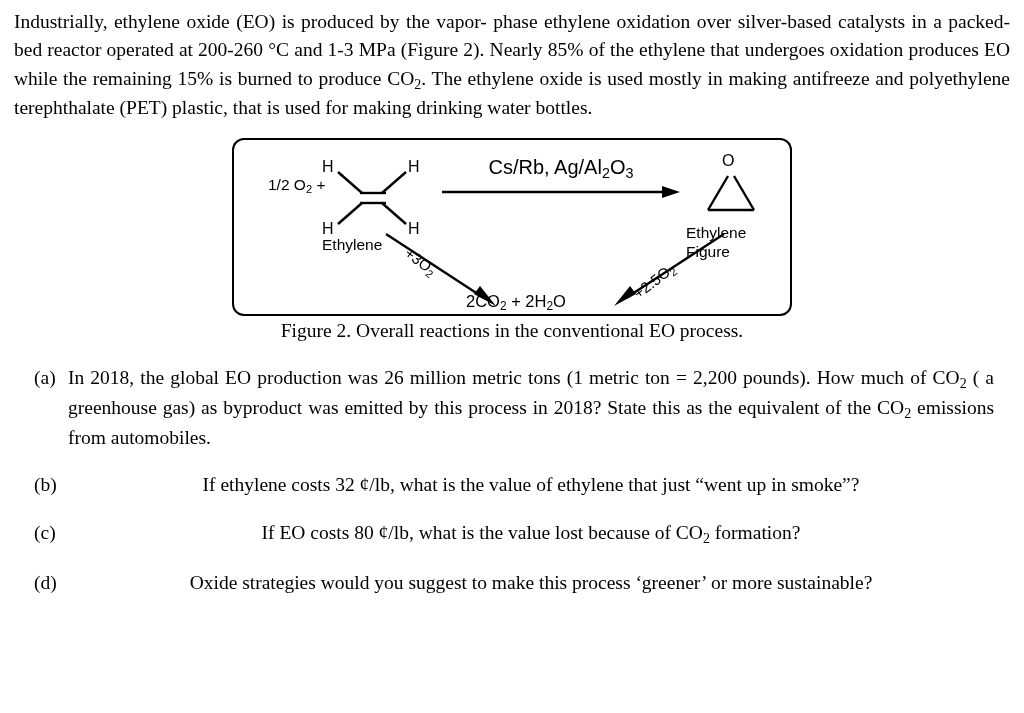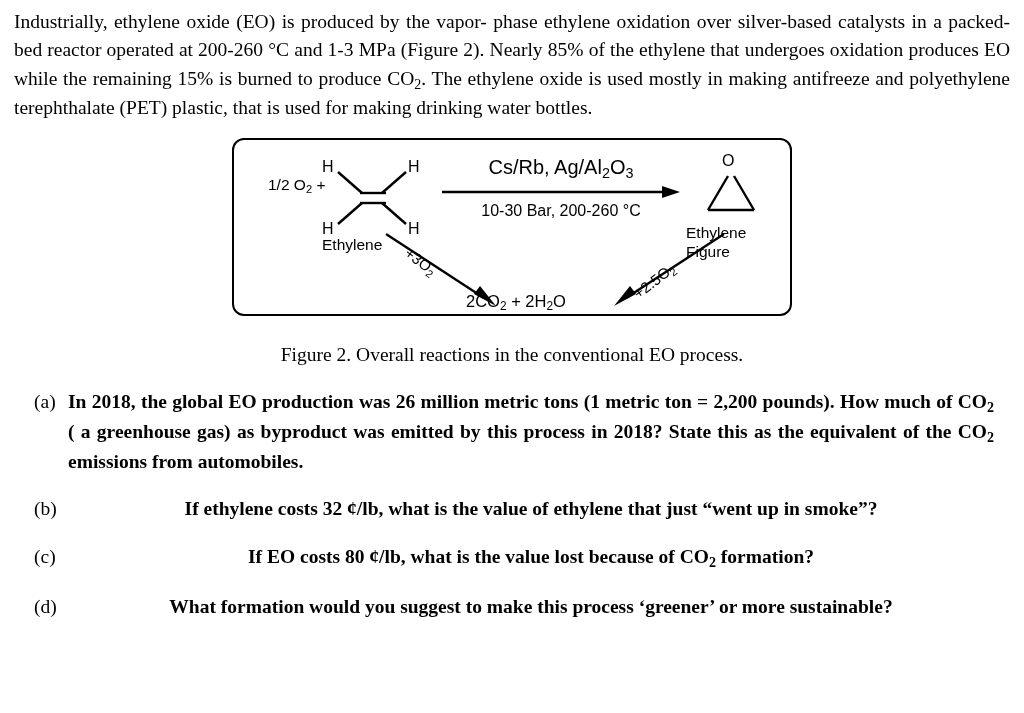--- a/index.html
+++ b/index.html
@@ -128,21 +128,21 @@
   }
   .combustion {
     position: absolute;
     left: 232px;
     top: 152px;
     font-size: 16.5px;
     white-space: nowrap;
   }
 
   .figure-caption {
-    margin-top: 28px;
+    margin-top: 4px;
     text-align: center;
     font-size: 19.5px;
   }
 
   
   .questions {
     margin: 22px 30px 0 34px;
     font-size: 19.5px;
   }
   .q-item {
@@ -151,21 +151,20 @@
     line-height: 1.42;
   }
   .q-marker {
     width: 34px;
     flex: 0 0 34px;
   }
   .q-text {
     flex: 1 1 auto;
     text-align: justify;
     text-justify: inter-word;
-    font-weight: bold;
   }
   .q-text.nojust { text-align: center; }
 </style>
 </head>
 <body>
 
 <div class="page">
 
   <p class="intro">Industrially, ethylene oxide (EO) is produced by the vapor- phase ethylene oxidation over silver-based catalysts in a packed-bed reactor operated at 200-260 °C and 1-3 MPa (Figure 2). Nearly 85% of the ethylene that undergoes oxidation produces EO while the remaining 15% is burned to produce CO<sub>2</sub>. The ethylene oxide is used mostly in making antifreeze and polyethylene terephthalate (PET) plastic, that is used for making drinking water bottles.</p>
 
@@ -186,21 +185,20 @@
         <line x1="44" y1="37" x2="70" y2="37" stroke="#000" stroke-width="2.4"></line>
         <line x1="44" y1="47" x2="70" y2="47" stroke="#000" stroke-width="2.4"></line>
       </svg>
       <span class="ethylene-caption">Ethylene</span>
 
       <span class="cond-top">Cs/Rb, Ag/Al<sub>2</sub>O<sub>3</sub></span>
       <svg class="main-arrow" viewBox="0 0 238 12">
         <line x1="0" y1="6" x2="224" y2="6" stroke="#000" stroke-width="2.6"></line>
         <polygon points="238,6 220,0 220,12" fill="#000"></polygon>
       </svg>
-      <span class="cond-bottom">10-30 Bar, 200-260 °C</span>
 
       <svg class="eo-struct" viewBox="0 0 70 76">
         <text x="26" y="18" font-family="Liberation Sans, sans-serif" font-size="16">O</text>
         <line x1="32" y1="28" x2="12" y2="62" stroke="#000" stroke-width="2.4"></line>
         <line x1="38" y1="28" x2="58" y2="62" stroke="#000" stroke-width="2.4"></line>
         <line x1="12" y1="62" x2="58" y2="62" stroke="#000" stroke-width="2.4"></line>
       </svg>
       <div class="eo-label">
         <div>Ethylene</div>
         <div>Figure</div>
@@ -232,17 +230,17 @@
     <div class="q-item">
       <span class="q-marker">(b)</span>
       <span class="q-text nojust">If ethylene costs 32 ¢/lb, what is the value of ethylene that just “went up in smoke”?</span>
     </div>
     <div class="q-item">
       <span class="q-marker">(c)</span>
       <span class="q-text nojust">If EO costs 80 ¢/lb, what is the value lost because of CO<sub>2</sub> formation?</span>
     </div>
     <div class="q-item">
       <span class="q-marker">(d)</span>
-      <span class="q-text nojust">What formation would you suggest to make this process ‘greener’ or more sustainable?</span>
+      <span class="q-text nojust">Oxide strategies would you suggest to make this process ‘greener’ or more sustainable?</span>
     </div>
   </div>
 
 </div>
 
 </body></html>

